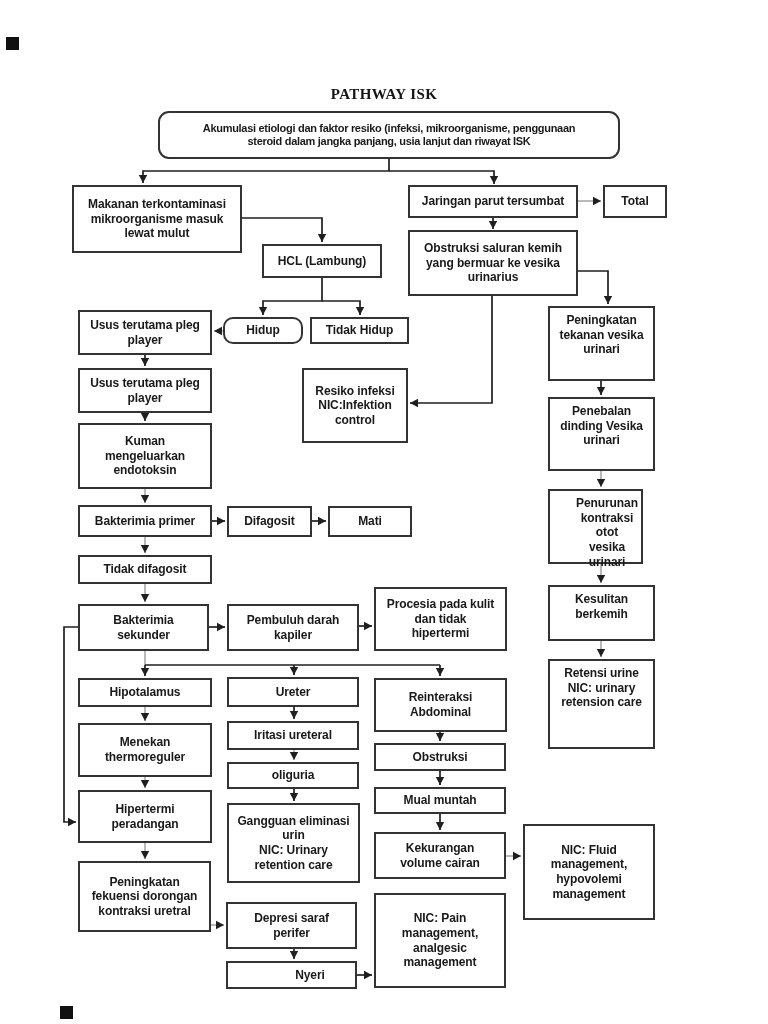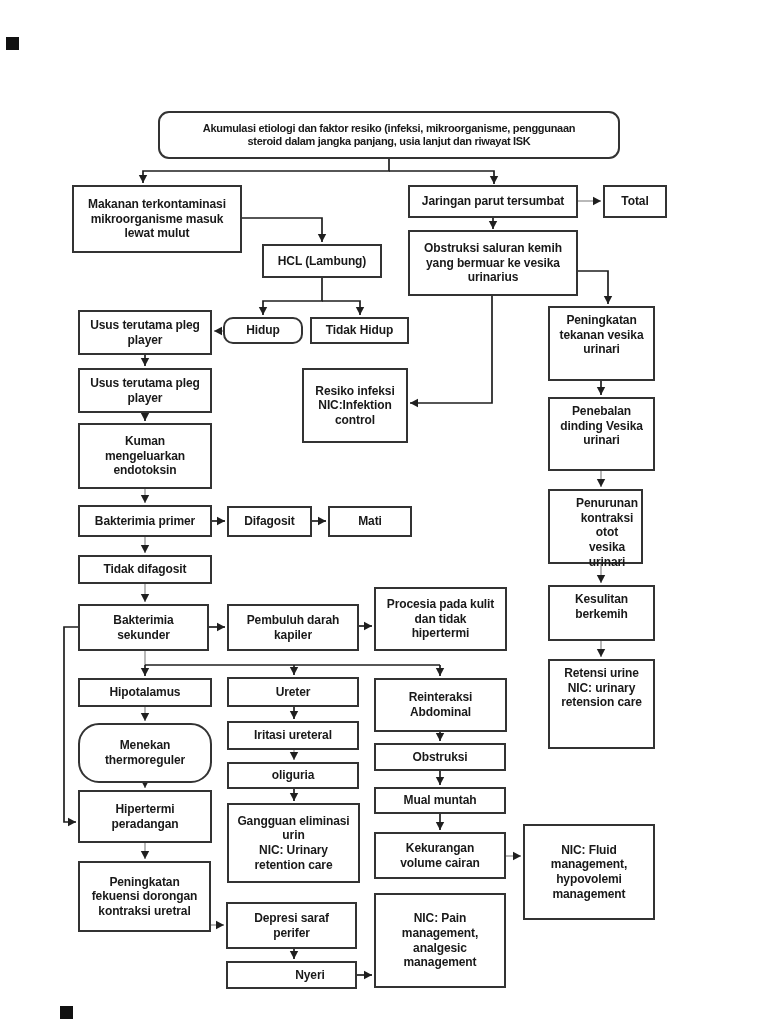--- a/index.html
+++ b/index.html
@@ -14,20 +14,21 @@
         letter-spacing:-0.1px;white-space:pre-line;padding:2px 3px;}
   .node.top{align-items:flex-start;padding-top:5px;}
   .node.small{font-size:11px;letter-spacing:-0.3px;}
   svg.wires{position:absolute;left:0;top:0;pointer-events:none;}
   .scan-mark{position:absolute;background:#111111;}
 </style>
 </head>
 <body>
 
 <div class="page">
+  <div class="title">PATHWAY ISK</div>
   <svg class="wires" width="768" height="1024" viewBox="0 0 768 1024">
       <polyline points="389,159 389,171 143,171 143,183" fill="none" stroke="#1f1f1f" stroke-width="1.7"></polyline>
       <path d="M143,183 L138.8,175 L147.2,175 Z" fill="#1f1f1f"></path>
       <polyline points="389,171 494,171 494,184" fill="none" stroke="#1f1f1f" stroke-width="1.7"></polyline>
       <path d="M494,184 L489.8,176 L498.2,176 Z" fill="#1f1f1f"></path>
       <polyline points="242,218 322,218 322,242" fill="none" stroke="#1f1f1f" stroke-width="1.7"></polyline>
       <path d="M322,242 L317.8,234 L326.2,234 Z" fill="#1f1f1f"></path>
       <polyline points="578,201 601,201" fill="none" stroke="#9b9b9b" stroke-width="1.4"></polyline>
       <path d="M601,201 L593,205.2 L593,196.8 Z" fill="#1f1f1f"></path>
       <polyline points="493,218 493,229" fill="none" stroke="#1f1f1f" stroke-width="1.7"></polyline>
@@ -151,21 +152,21 @@
       <div class="node" style="left: 374px; top: 587px; width: 133px; height: 64px;">Procesia pada kulit
 dan tidak
 hipertermi</div>
       <div class="node top" style="left: 548px; top: 659px; width: 107px; height: 90px;">Retensi urine
 NIC: urinary
 retension care</div>
       <div class="node" style="left: 78px; top: 678px; width: 134px; height: 29px; text-align: right;">Hipotalamus</div>
       <div class="node" style="left: 227px; top: 677px; width: 132px; height: 30px;">Ureter</div>
       <div class="node" style="left: 374px; top: 678px; width: 133px; height: 54px;">Reinteraksi
 Abdominal</div>
-      <div class="node" style="left: 78px; top: 723px; width: 134px; height: 60px; border-radius: 21px;">Menekan
+      <div class="node" style="left: 78px; top: 723px; width: 134px; height: 54px;">Menekan
 thermoreguler</div>
       <div class="node" style="left: 227px; top: 721px; width: 132px; height: 29px;">Iritasi ureteral</div>
       <div class="node" style="left: 374px; top: 743px; width: 132px; height: 28px;">Obstruksi</div>
       <div class="node" style="left: 227px; top: 762px; width: 132px; height: 27px;">oliguria</div>
       <div class="node" style="left: 78px; top: 790px; width: 134px; height: 53px;">Hipertermi
 peradangan</div>
       <div class="node" style="left: 374px; top: 787px; width: 132px; height: 27px;">Mual muntah</div>
       <div class="node" style="left: 227px; top: 803px; width: 133px; height: 80px;">Gangguan eliminasi
 urin
 NIC: Urinary

